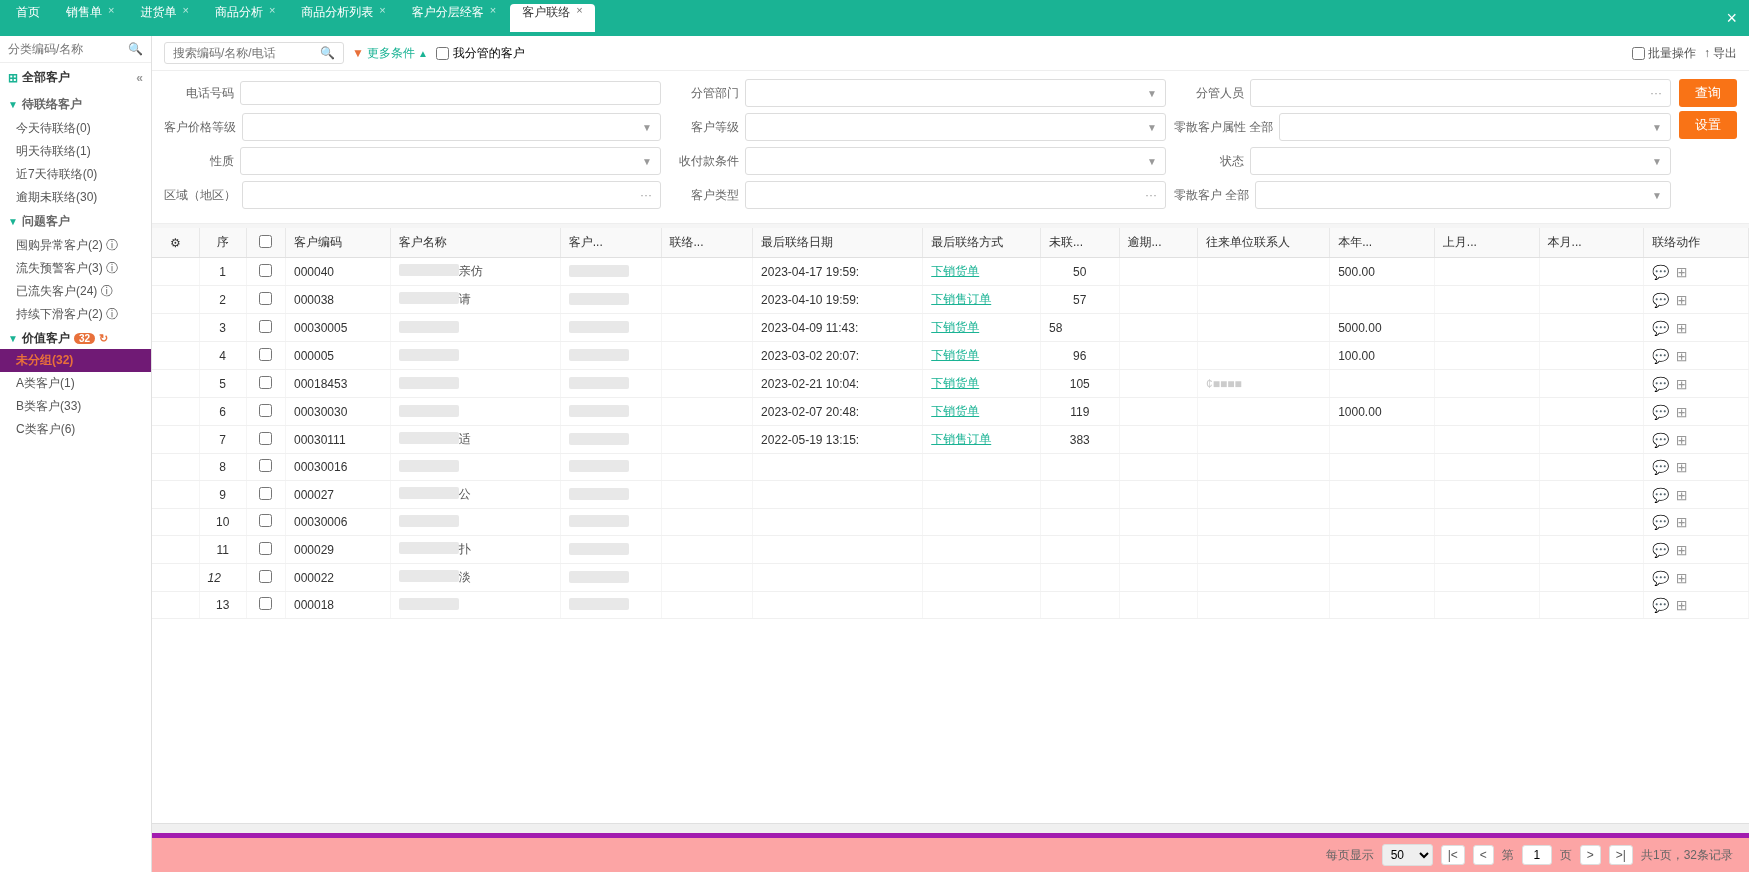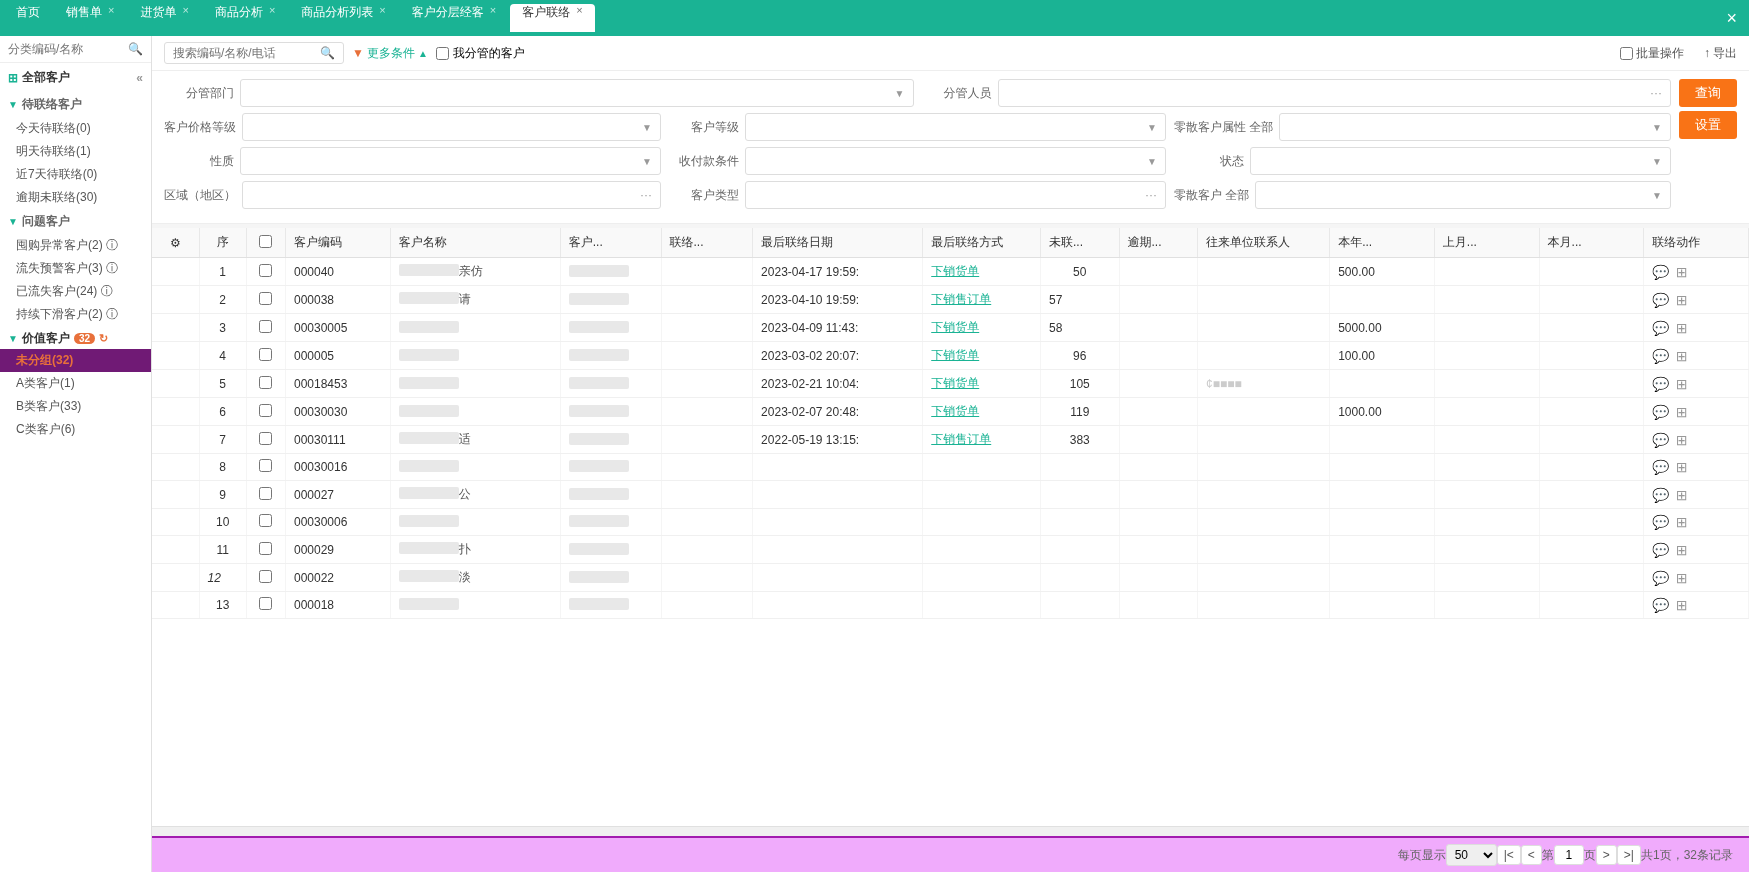--- a/index.html
+++ b/index.html
@@ -118,21 +118,21 @@
     .filter-checkbox {
       display: flex;
       align-items: center;
       gap: 4px;
       cursor: pointer;
     }
     .toolbar-right {
       margin-left: auto;
       display: flex;
       align-items: center;
-      gap: 20px;
+      gap: 8px;
     }
     .btn-batch {
       display: flex;
       align-items: center;
       gap: 3px;
       color: #555;
       cursor: pointer;
       font-size: 12px;
     }
     .btn-export {
@@ -275,22 +275,23 @@
 
     
     .th-settings { width: 36px; text-align: center; }
 
     
     .table-footer {
       display: flex;
       align-items: center;
       justify-content: flex-end;
       padding: 6px 16px;
-      background: #f0abfc;
-      border-top: 2px solid #a21caf;
+      background: #fca5a5;
+      border-top: 5px solid #a21caf;
+      gap: 8px;
       flex-shrink: 0;
     }
     .footer-label { color: #666; }
     .footer-select {
       border: 1px solid #ddd;
       border-radius: 3px;
       padding: 2px 4px;
       font-size: 12px;
     }
     .page-btn {
@@ -470,20 +471,24 @@
         </div>
       </div>
     </div>
 
     <div class="advanced-filter">
       <div style="display:flex;gap:8px;align-items:flex-start;">
         <div style="flex:1;">
 
           <div class="filter-row">
             <div class="filter-field">
+              <span class="filter-label">电话号码</span>
+              <input class="filter-input" type="text" value="" style="">
+            </div>
+            <div class="filter-field">
               <span class="filter-label">分管部门</span>
               <div class="filter-select">
                 <span></span>
                 <span class="chev">▼</span>
               </div>
             </div>
             <div class="filter-field">
               <span class="filter-label">分管人员</span>
               <div class="filter-select">
                 <span></span>
@@ -620,21 +625,21 @@
             <tr>
     <td class="col-no" style="text-align:center;color:#999;"></td>
     <td class="col-no" style="text-align:center;">2</td>
     <td class="col-cb" style="text-align:center;"><input type="checkbox" style=""></td>
     <td class="col-code">000038</td>
     <td class="col-name"><span class="blurred">&nbsp;&nbsp;&nbsp;&nbsp;&nbsp;&nbsp;&nbsp;</span><span style="color:#555;">请</span></td>
     <td class="col-type"><span class="blurred">&nbsp;&nbsp;&nbsp;&nbsp;&nbsp;&nbsp;&nbsp;</span></td>
     <td class="col-contact"></td>
     <td class="col-last-date">2023-04-10 19:59:</td>
     <td class="col-last-way"><span class="link-cell">下销售订单</span></td>
-    <td class="col-unlinkd" style="">57</td>
+    <td class="col-unlinkd" style="text-align:center;">57</td>
     <td class="col-overdue"></td>
     <td class="col-unit"></td>
     <td class="col-year"></td>
     <td class="col-lastmonth"></td>
     <td class="col-thismonth"></td>
     <td class="col-action">
       <div class="action-icons">
         <span class="action-icon" title="联络">💬</span>
         <span class="action-icon" title="更多">⊞</span>
       </div>

